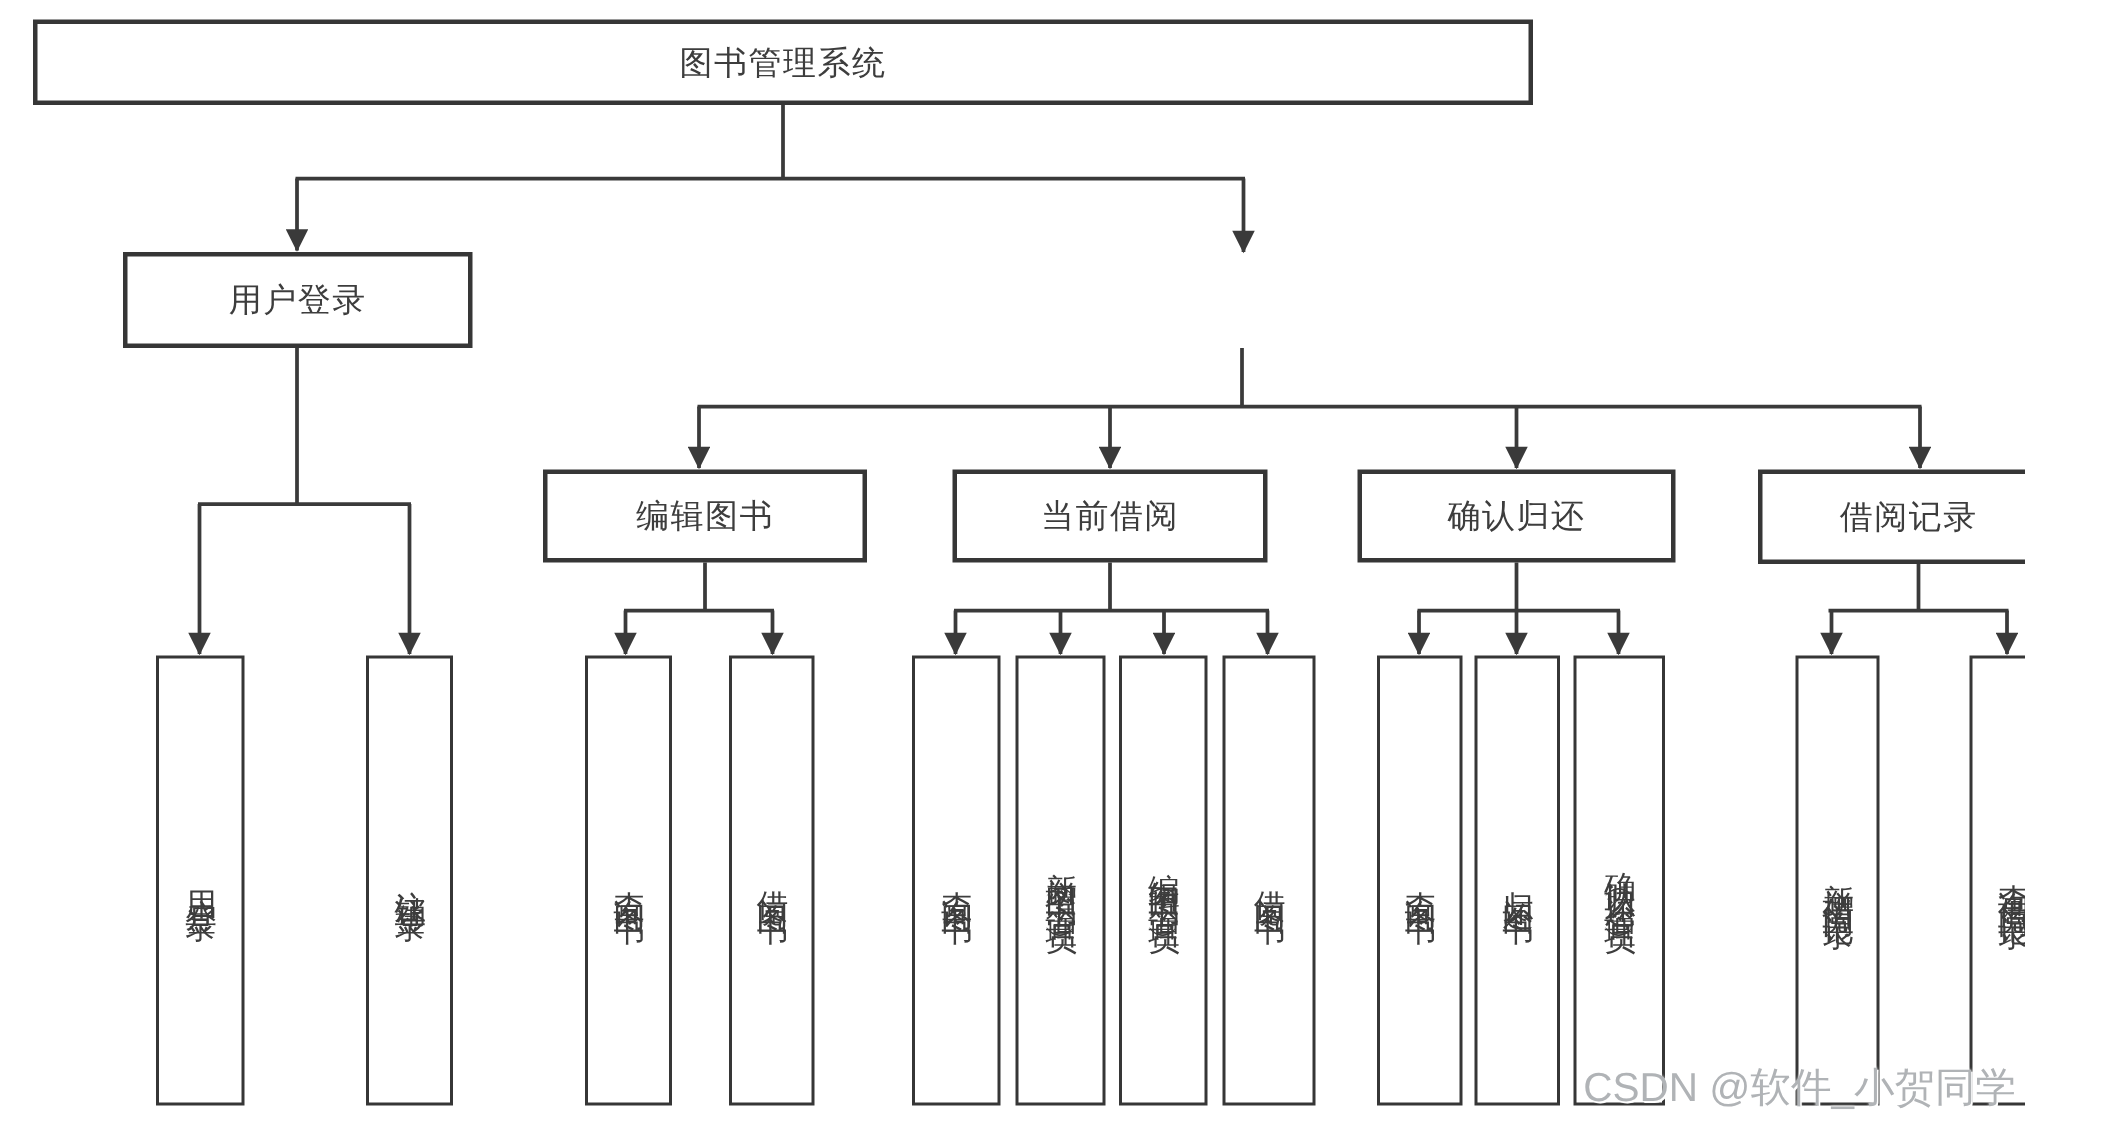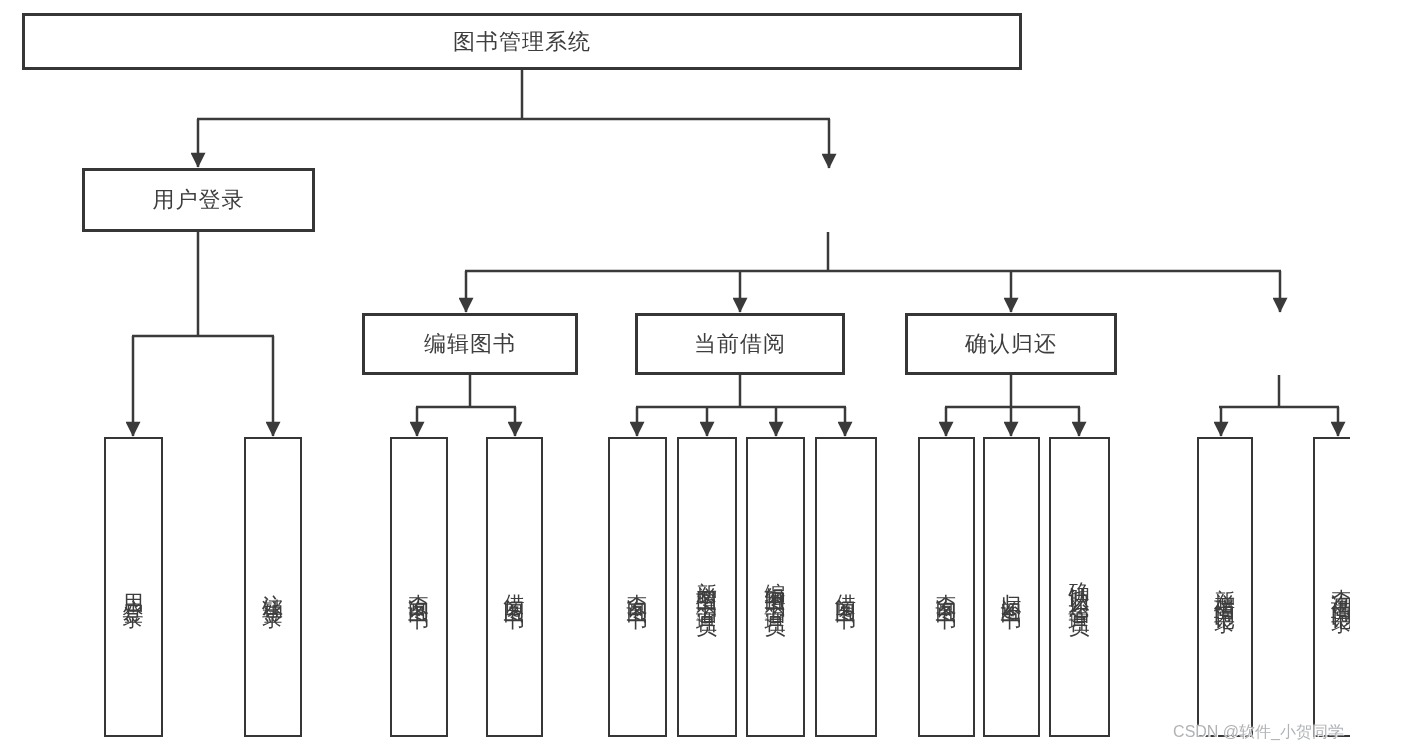--- a/index.html
+++ b/index.html
@@ -36,21 +36,21 @@
     writing-mode: vertical-rl;
     text-orientation: upright;
     font-size: 21px;
     letter-spacing: 5px;
     line-height: 1.0;
   }
   .watermark {
     position: absolute;
     right: 6px;
     bottom: 4px;
-    font-size: 16px;
+    font-size: 27px;
     color: #b0b3b6;
     text-shadow: 0 0 2px #ffffff, 1px 1px 0 #ffffff;
     z-index: 10;
     white-space: nowrap;
   }
 </style>
 </head>
 <body>
 
 <div class="stage">
@@ -115,20 +115,23 @@
 
   <div class="box h" style="left:362px;top:313px;width:216px;height:62px">
     <span>编辑图书</span>
   </div>
   <div class="box h" style="left:635px;top:313px;width:210px;height:62px">
     <span>当前借阅</span>
   </div>
   <div class="box h" style="left:905px;top:313px;width:212px;height:62px">
     <span>确认归还</span>
   </div>
+  <div class="box h" style="left:1172px;top:313px;width:201px;height:63px">
+    <span>借阅记录</span>
+  </div>
 
   <div class="box v" style="left:104px;top:437px;width:59px;height:300px">
     <span>用户登录</span>
   </div>
   <div class="box v" style="left:244px;top:437px;width:58px;height:300px">
     <span>注销登录</span>
   </div>
 
   <div class="box v" style="left:390px;top:437px;width:58px;height:300px">
     <span>查询图书</span>

